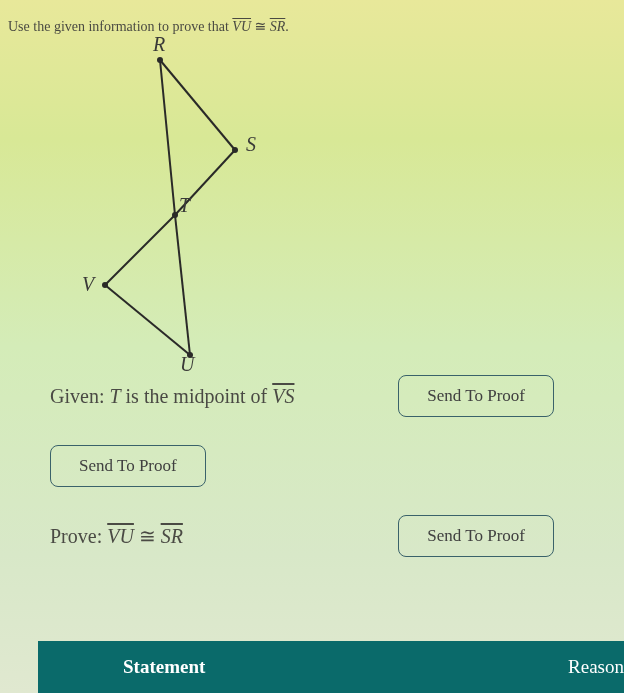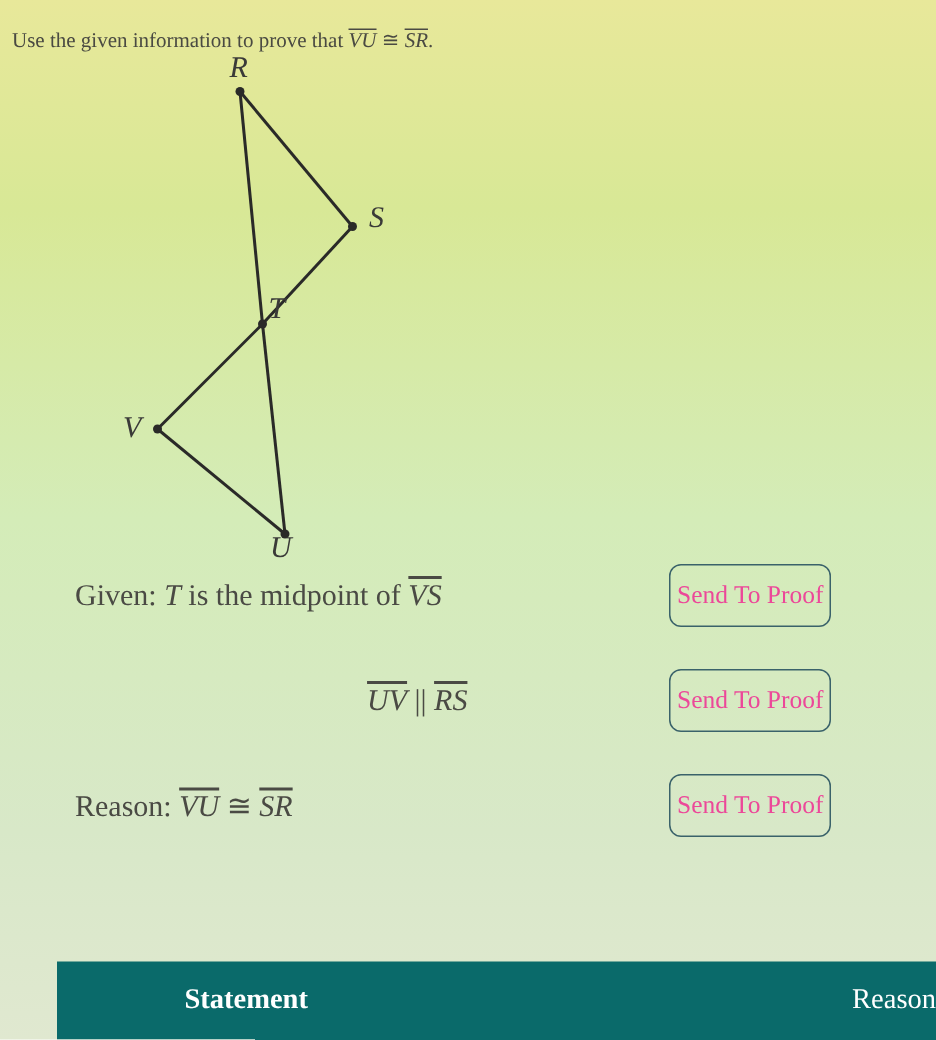--- a/index.html
+++ b/index.html
@@ -53,23 +53,23 @@
       font-size: 20px;
       color: #4a4a44;
     }
     .given-text .ital {
       font-style: italic;
     }
     .send-btn {
       border: 1.5px solid #3a626a;
       border-radius: 8px;
       background: transparent;
-      padding: 10px 4px;
+      padding: 10px 28px;
       font-size: 17px;
-      color: #ec4899;
+      color: #404040;
       font-family: inherit;
       cursor: pointer;
       margin-right: 50px;
     }
     .centered-given {
       text-align: center;
       flex: 1;
     }
     .left-given {
       flex: 1;
@@ -134,29 +134,26 @@
 
 <div class="givens-section">
   <div class="given-row">
     <div class="given-text left-given">
       <span>Given: </span><span class="ital">T</span><span> is the midpoint of </span><span class="overline">VS</span>
     </div>
     <button class="send-btn">Send To Proof</button>
   </div>
 
   <div class="given-row">
-    <div class="given-text centered-given" style="padding-left:60px;">
-      <span class="overline">UV</span><span>  ||  </span><span class="overline">RS</span>
-    </div>
     <button class="send-btn">Send To Proof</button>
   </div>
 
   <div class="given-row">
     <div class="given-text left-given">
-      <span>Reason: </span><span class="overline">VU</span><span> ≅ </span><span class="overline">SR</span>
+      <span>Prove: </span><span class="overline">VU</span><span> ≅ </span><span class="overline">SR</span>
     </div>
     <button class="send-btn">Send To Proof</button>
   </div>
 </div>
 
 <div class="table-header">
   <div class="table-header-stmt">Statement</div>
   <div class="table-header-reason">Reason</div>
 </div>
 

